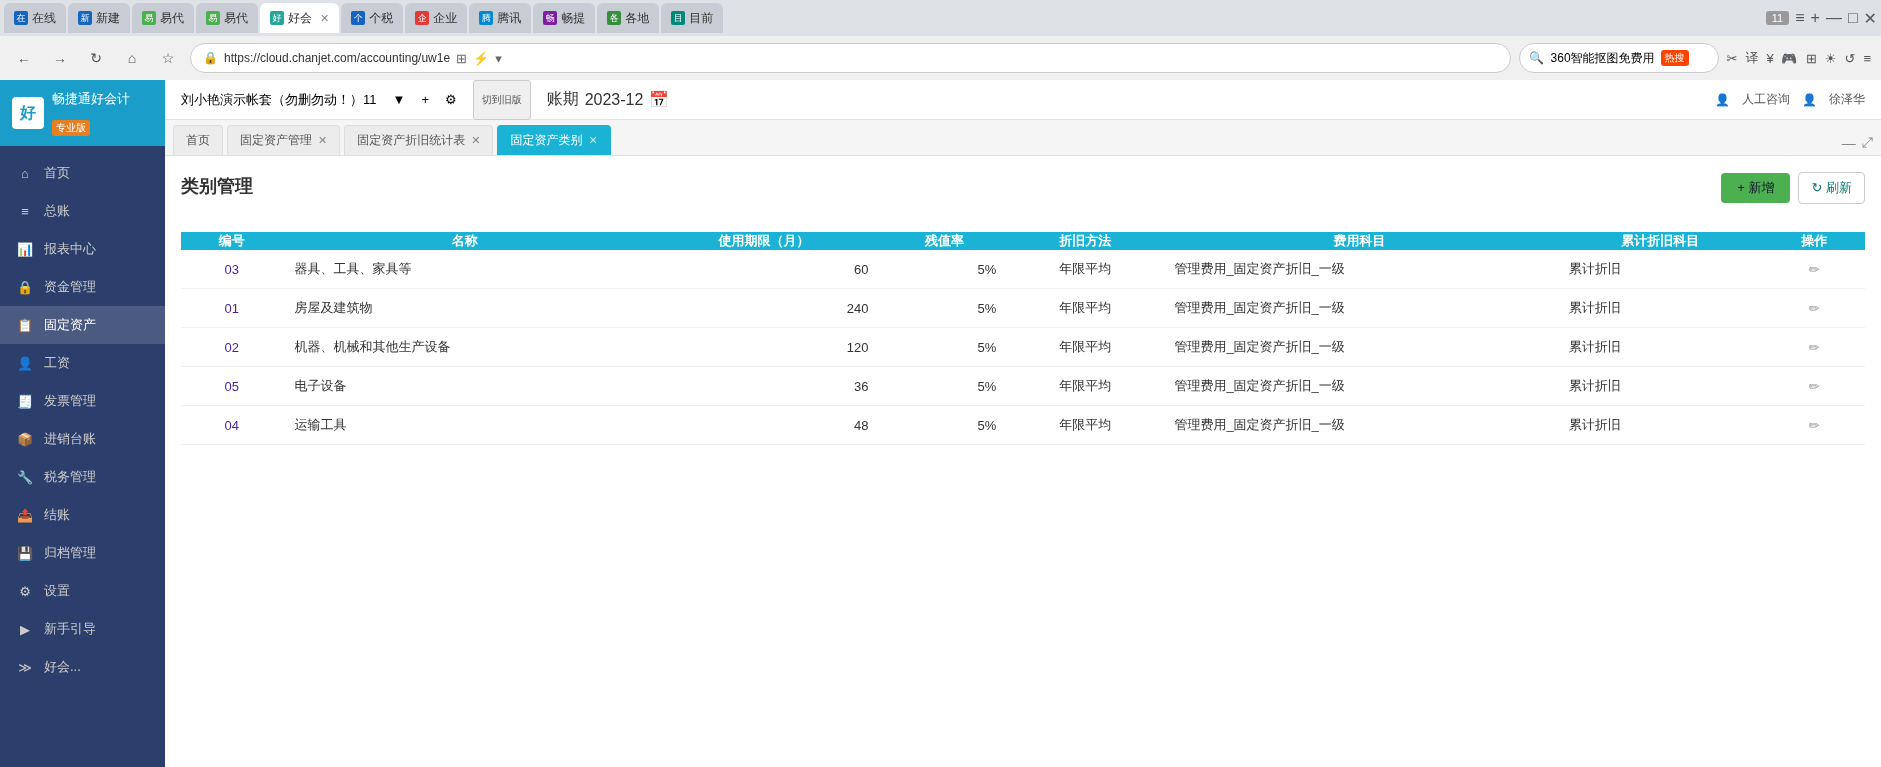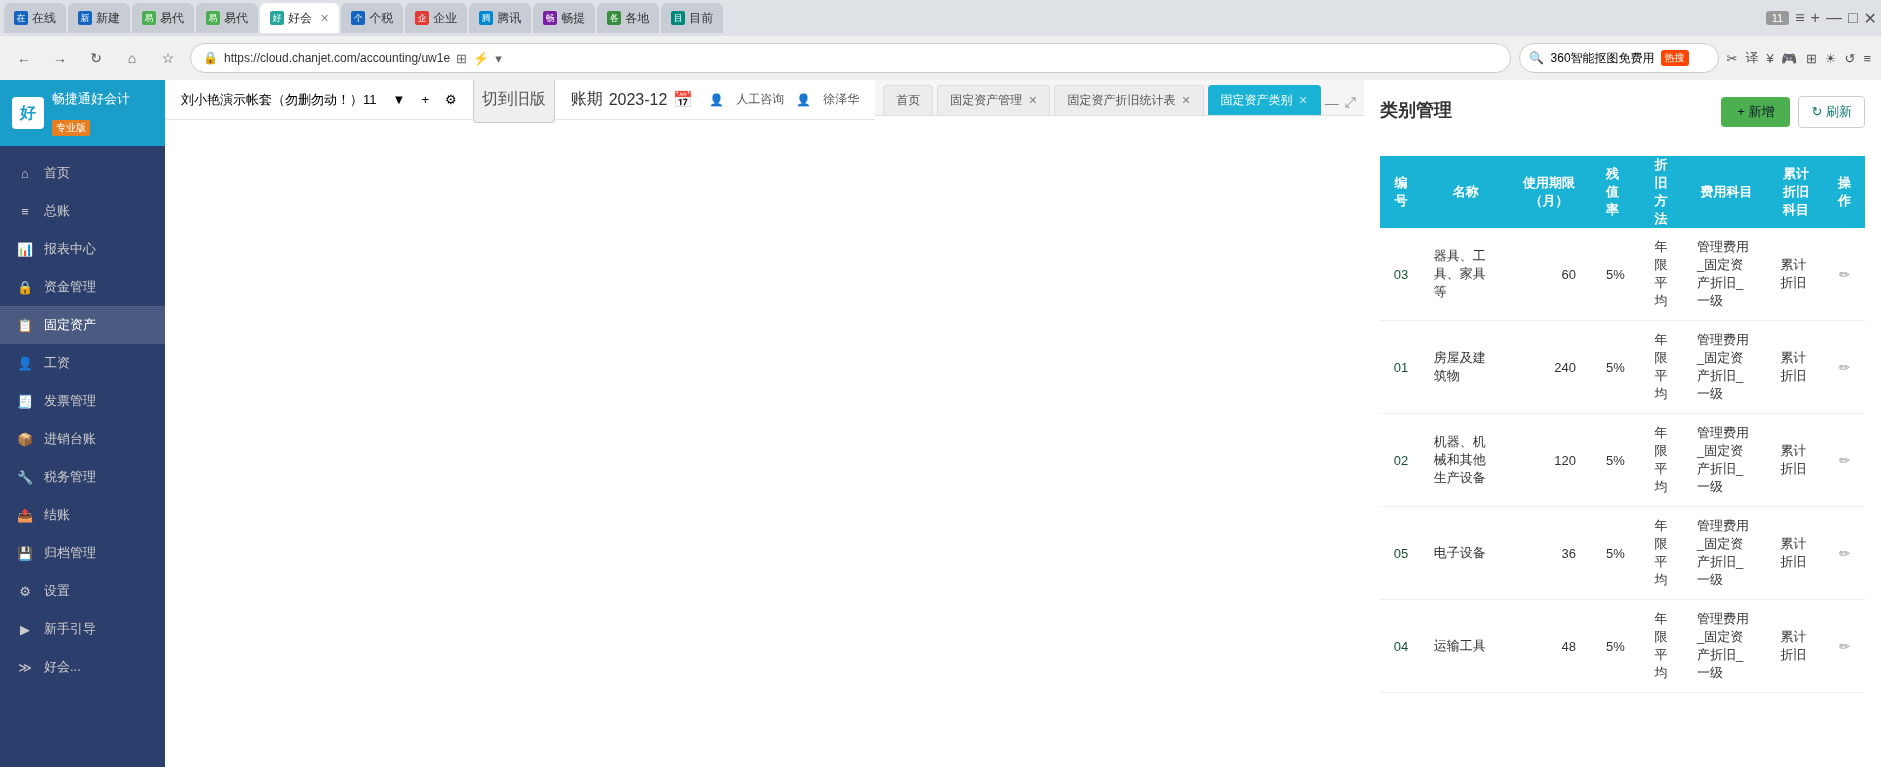--- a/index.html
+++ b/index.html
@@ -30,26 +30,26 @@
     .sidebar-logo { background: #1a9dc8; padding: 10px 12px; display: flex; align-items: center; gap: 8px; }
     .logo-icon { width: 32px; height: 32px; background: #fff; border-radius: 4px; display: flex; align-items: center; justify-content: center; color: #1a9dc8; font-size: 16px; font-weight: bold; }
     .logo-sub { font-size: 10px; background: #e67e22; padding: 1px 4px; border-radius: 2px; margin-top: 12px; display: inline-block; }
 
     .sidebar-menu { flex: 1; overflow-y: auto; padding: 8px 0; }
     .sidebar-item { display: flex; align-items: center; gap: 10px; padding: 10px 16px; cursor: pointer; color: #ccc; font-size: 13px; transition: background 0.2s; }
     .sidebar-item.active { background: rgba(255,255,255,0.15); color: #fff; }
     .sidebar-item-icon { width: 18px; height: 18px; display: flex; align-items: center; justify-content: center; flex-shrink: 0; }
 
     
-    .main-content { flex: 1; display: flex; flex-direction: row; overflow: hidden; background: #fff; }
+    .main-content { flex: 1; display: flex; flex-direction: column; overflow: hidden; background: #fff; }
 
     
     .top-bar { height: 40px; background: #fff; border-bottom: 1px solid #e5e5e5; display: flex; align-items: center; padding: 0 16px; gap: 16px; flex-shrink: 0; }
     .period-info { display: flex; align-items: center; gap: 6px; font-size: 16px; color: #333; }
-    .switch-btn { border: 1px solid #ccc; padding: 12px 8px; border-radius: 3px; cursor: pointer; font-size: 16px; color: #555; }
+    .switch-btn { border: 1px solid #ccc; padding: 12px 8px; border-radius: 3px; cursor: pointer; font-size: 10px; color: #555; }
     .top-bar-right { margin-left: auto; display: flex; align-items: center; gap: 12px; font-size: 12px; color: #555; }
 
     
     .page-tabs { height: 36px; background: #f5f5f5; border-bottom: 1px solid #e0e0e0; display: flex; align-items: flex-end; padding: 0 8px; gap: 4px; flex-shrink: 0; }
     .page-tab { display: flex; align-items: center; gap: 6px; height: 30px; padding: 0 12px; border: 1px solid #ddd; border-bottom: none; border-radius: 4px 4px 0 0; cursor: pointer; font-size: 12px; background: #ececec; color: #555; }
     .page-tab.active { background: #1ab3d5; color: #fff; border-color: #1ab3d5; }
     .page-tab .close-x { opacity: 0.7; font-size: 11px; }
     .page-tab-controls { margin-left: auto; display: flex; align-items: center; gap: 6px; font-size: 14px; color: #888; margin-bottom: 4px; }
 
     
@@ -66,21 +66,21 @@
     .data-table thead tr { background: #1ab3d5; color: #fff; }
     .data-table thead th { padding: 0 12px; text-align: center; font-weight: bold; border: none; }
     .data-table tbody tr { border-bottom: 1px solid #f0f0f0; }
     .data-table tbody td { padding: 10px 12px; color: #333; border: none; }
     .data-table tbody td:first-child { text-align: center; }
     .data-table tbody td:nth-child(3) { text-align: right; }
     .data-table tbody td:nth-child(4) { text-align: right; }
     .data-table tbody td:nth-child(5) { text-align: center; }
     .data-table tbody td:last-child { text-align: center; }
     .edit-icon { color: #999; cursor: pointer; font-size: 13px; }
-    .id-link { color: #14532d; cursor: pointer; }
+    .id-link { color: #4c1d95; cursor: pointer; }
 
     
     ::-webkit-scrollbar { width: 6px; height: 6px; }
     ::-webkit-scrollbar-track { background: #f1f1f1; }
     ::-webkit-scrollbar-thumb { background: #ccc; border-radius: 3px; }
   </style>
 </head>
 <body>
 
 <div class="browser-chrome">

